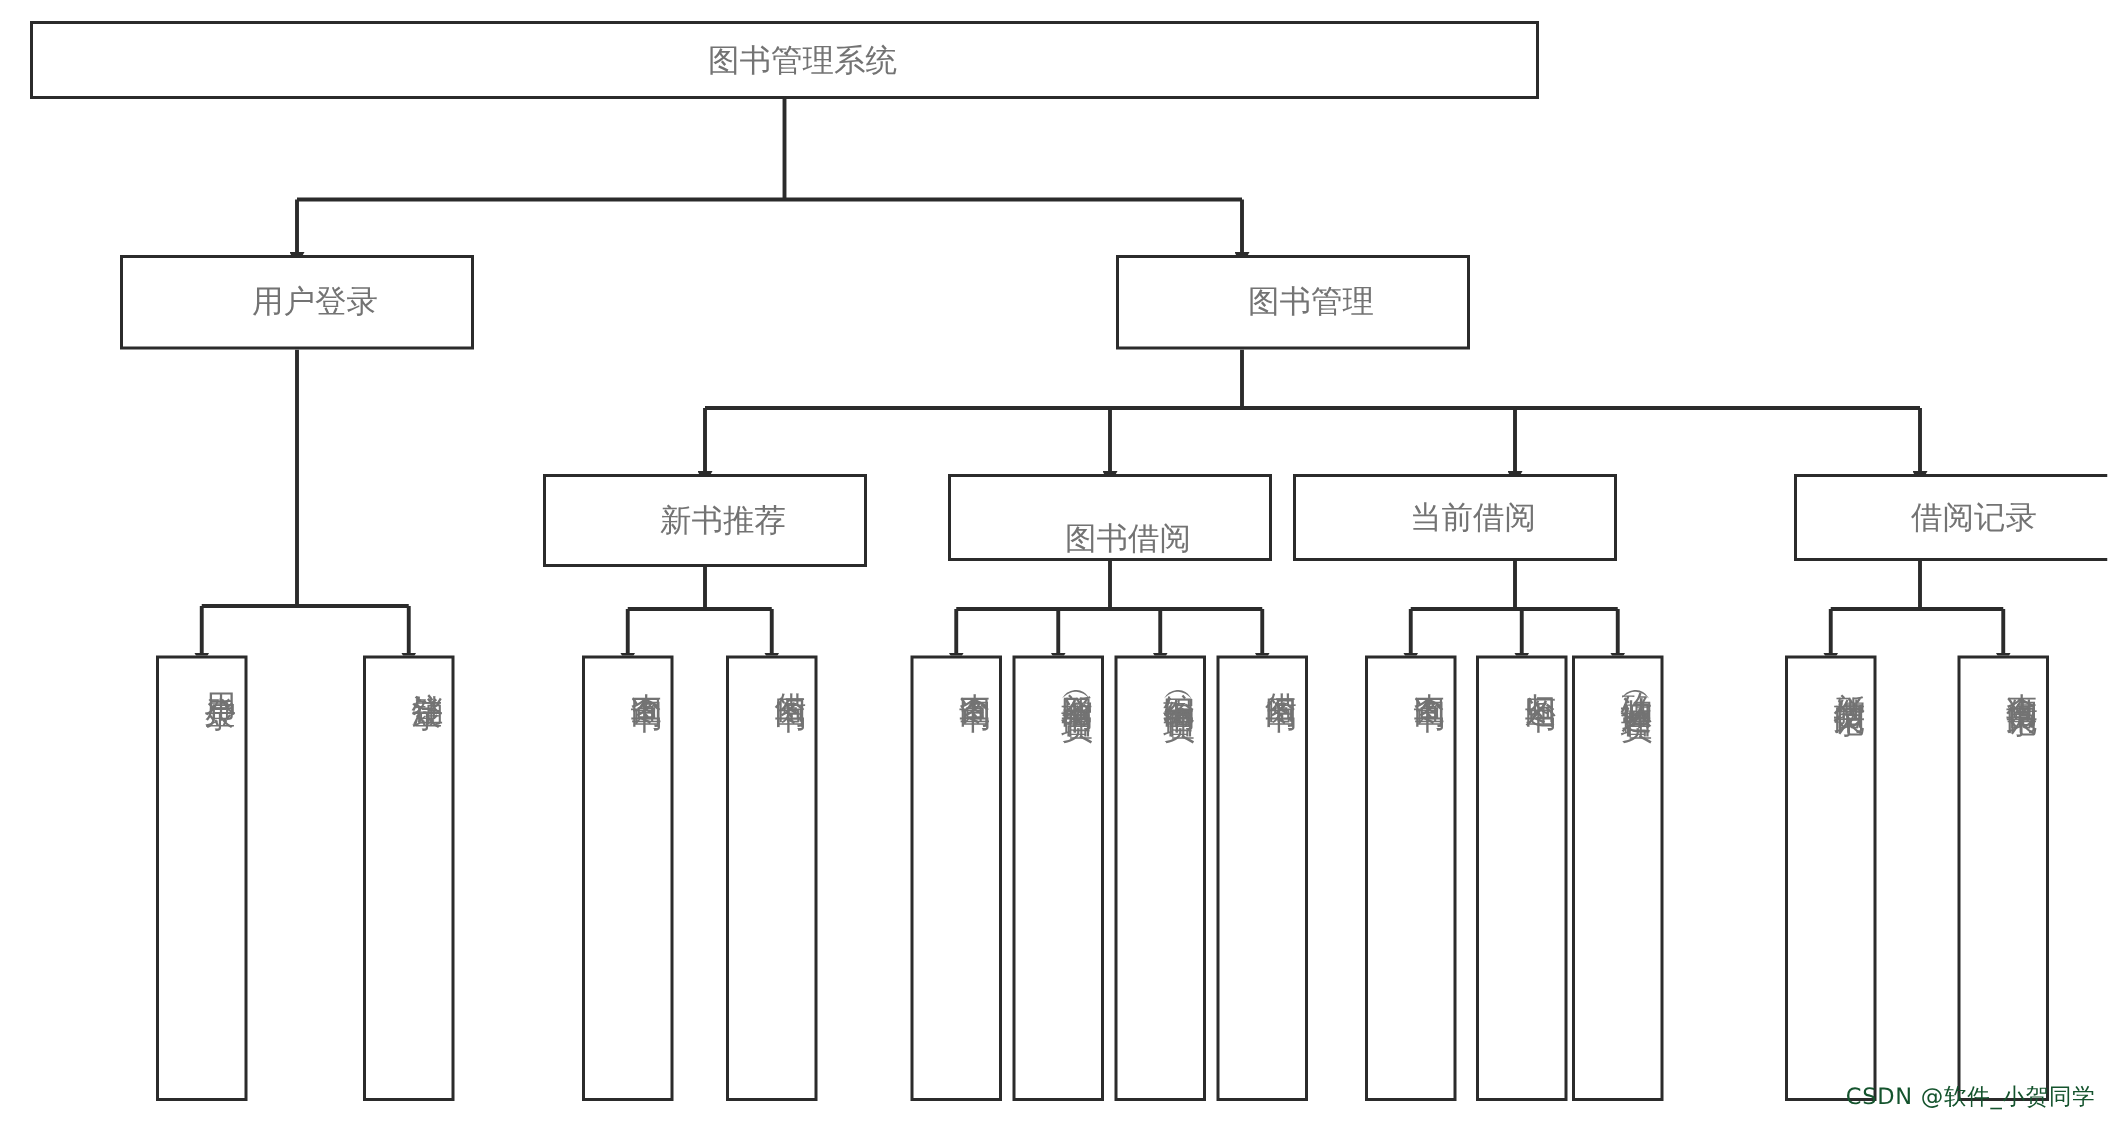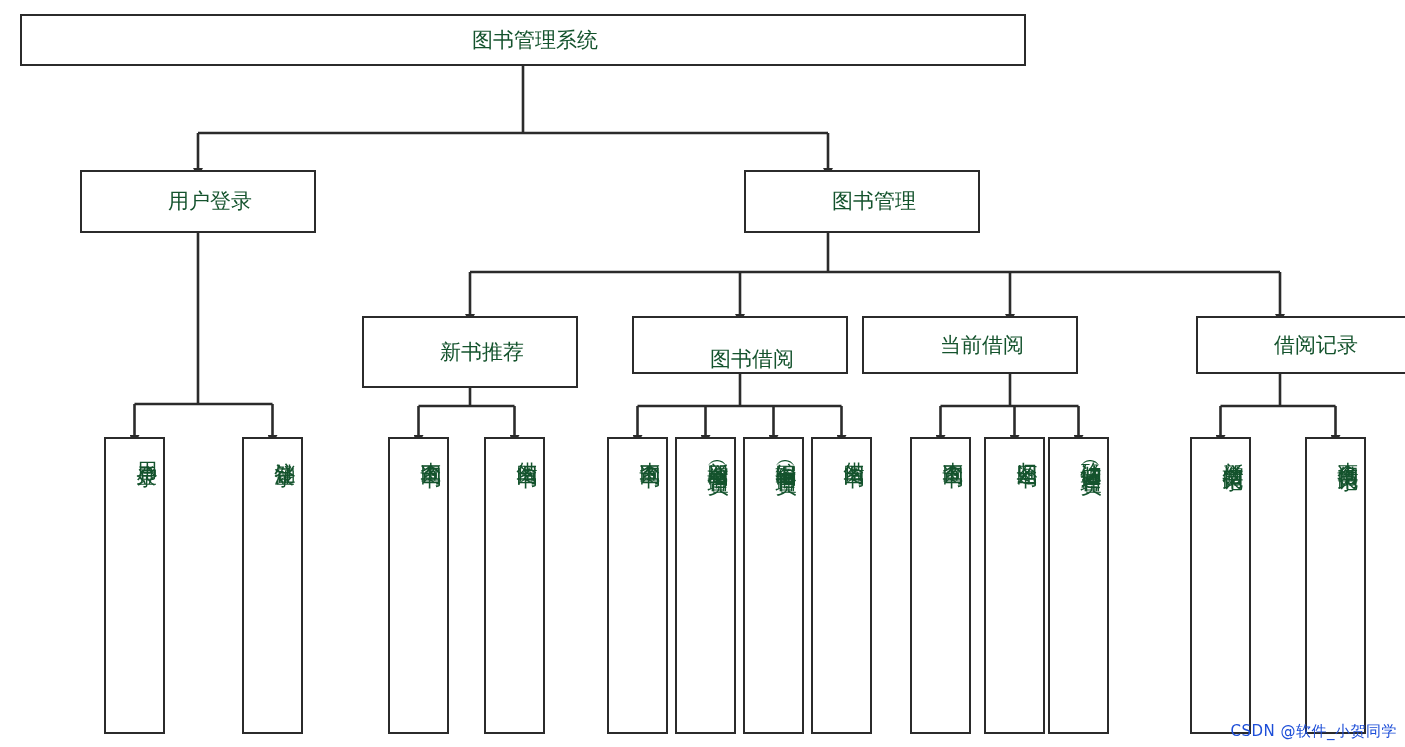--- a/index.html
+++ b/index.html
@@ -25,21 +25,21 @@
     height: 747px;
   }
   .node {
     position: absolute;
     box-sizing: border-box;
     background: #ffffff;
     border: 2px solid #2b2b2b;
     display: flex;
     align-items: center;
     justify-content: center;
-    color: #14532d;
+    color: #737373;
     padding-left: 24px;
   }
   .node .label {
     display: block;
     text-align: center;
     line-height: 1.18;
     white-space: nowrap;
   }
   .node.horizontal .label {
     font-size: 21px;
@@ -58,21 +58,21 @@
     font-size: 21px;
     letter-spacing: 2px;
     line-height: 1;
     white-space: pre;
   }
   #watermark {
     position: absolute;
     right: 8px;
     bottom: 6px;
     font-size: 15px;
-    color: #1d4ed8;
+    color: #14532d;
     letter-spacing: 0.5px;
     white-space: nowrap;
     pointer-events: none;
     text-align: center;
   }
 </style>
 </head>
 <body>
 
 <div id="canvas">
@@ -123,21 +123,21 @@
   <div id="nodes">
       <div class="node root horizontal" style="left: 20px; top: 14px; width: 1006px; height: 52px;">
         <span class="label">图书管理系统</span>
       </div>
       <div class="node horizontal" style="left: 80px; top: 170px; width: 236px; height: 63px;">
         <span class="label">用户登录</span>
       </div>
       <div class="node horizontal" style="left: 744px; top: 170px; width: 236px; height: 63px;">
         <span class="label">图书管理</span>
       </div>
-      <div class="node horizontal" style="left: 362px; top: 316px; width: 216px; height: 72px;">
+      <div class="node horizontal" style="left: 362px; top: 316px; width: 216px; height: 62px;">
         <span class="label">新书推荐</span>
       </div>
       <div class="node horizontal" style="left: 632px; top: 316px; width: 216px; height: 58px; align-items: flex-end;">
         <span class="label">图书借阅</span>
       </div>
       <div class="node horizontal" style="left: 862px; top: 316px; width: 216px; height: 58px;">
         <span class="label">当前借阅</span>
       </div>
       <div class="node horizontal" style="left: 1172px; top: 316px; width: 216px; height: 58px; margin-left: 24px;">
         <span class="label">借阅记录</span>

